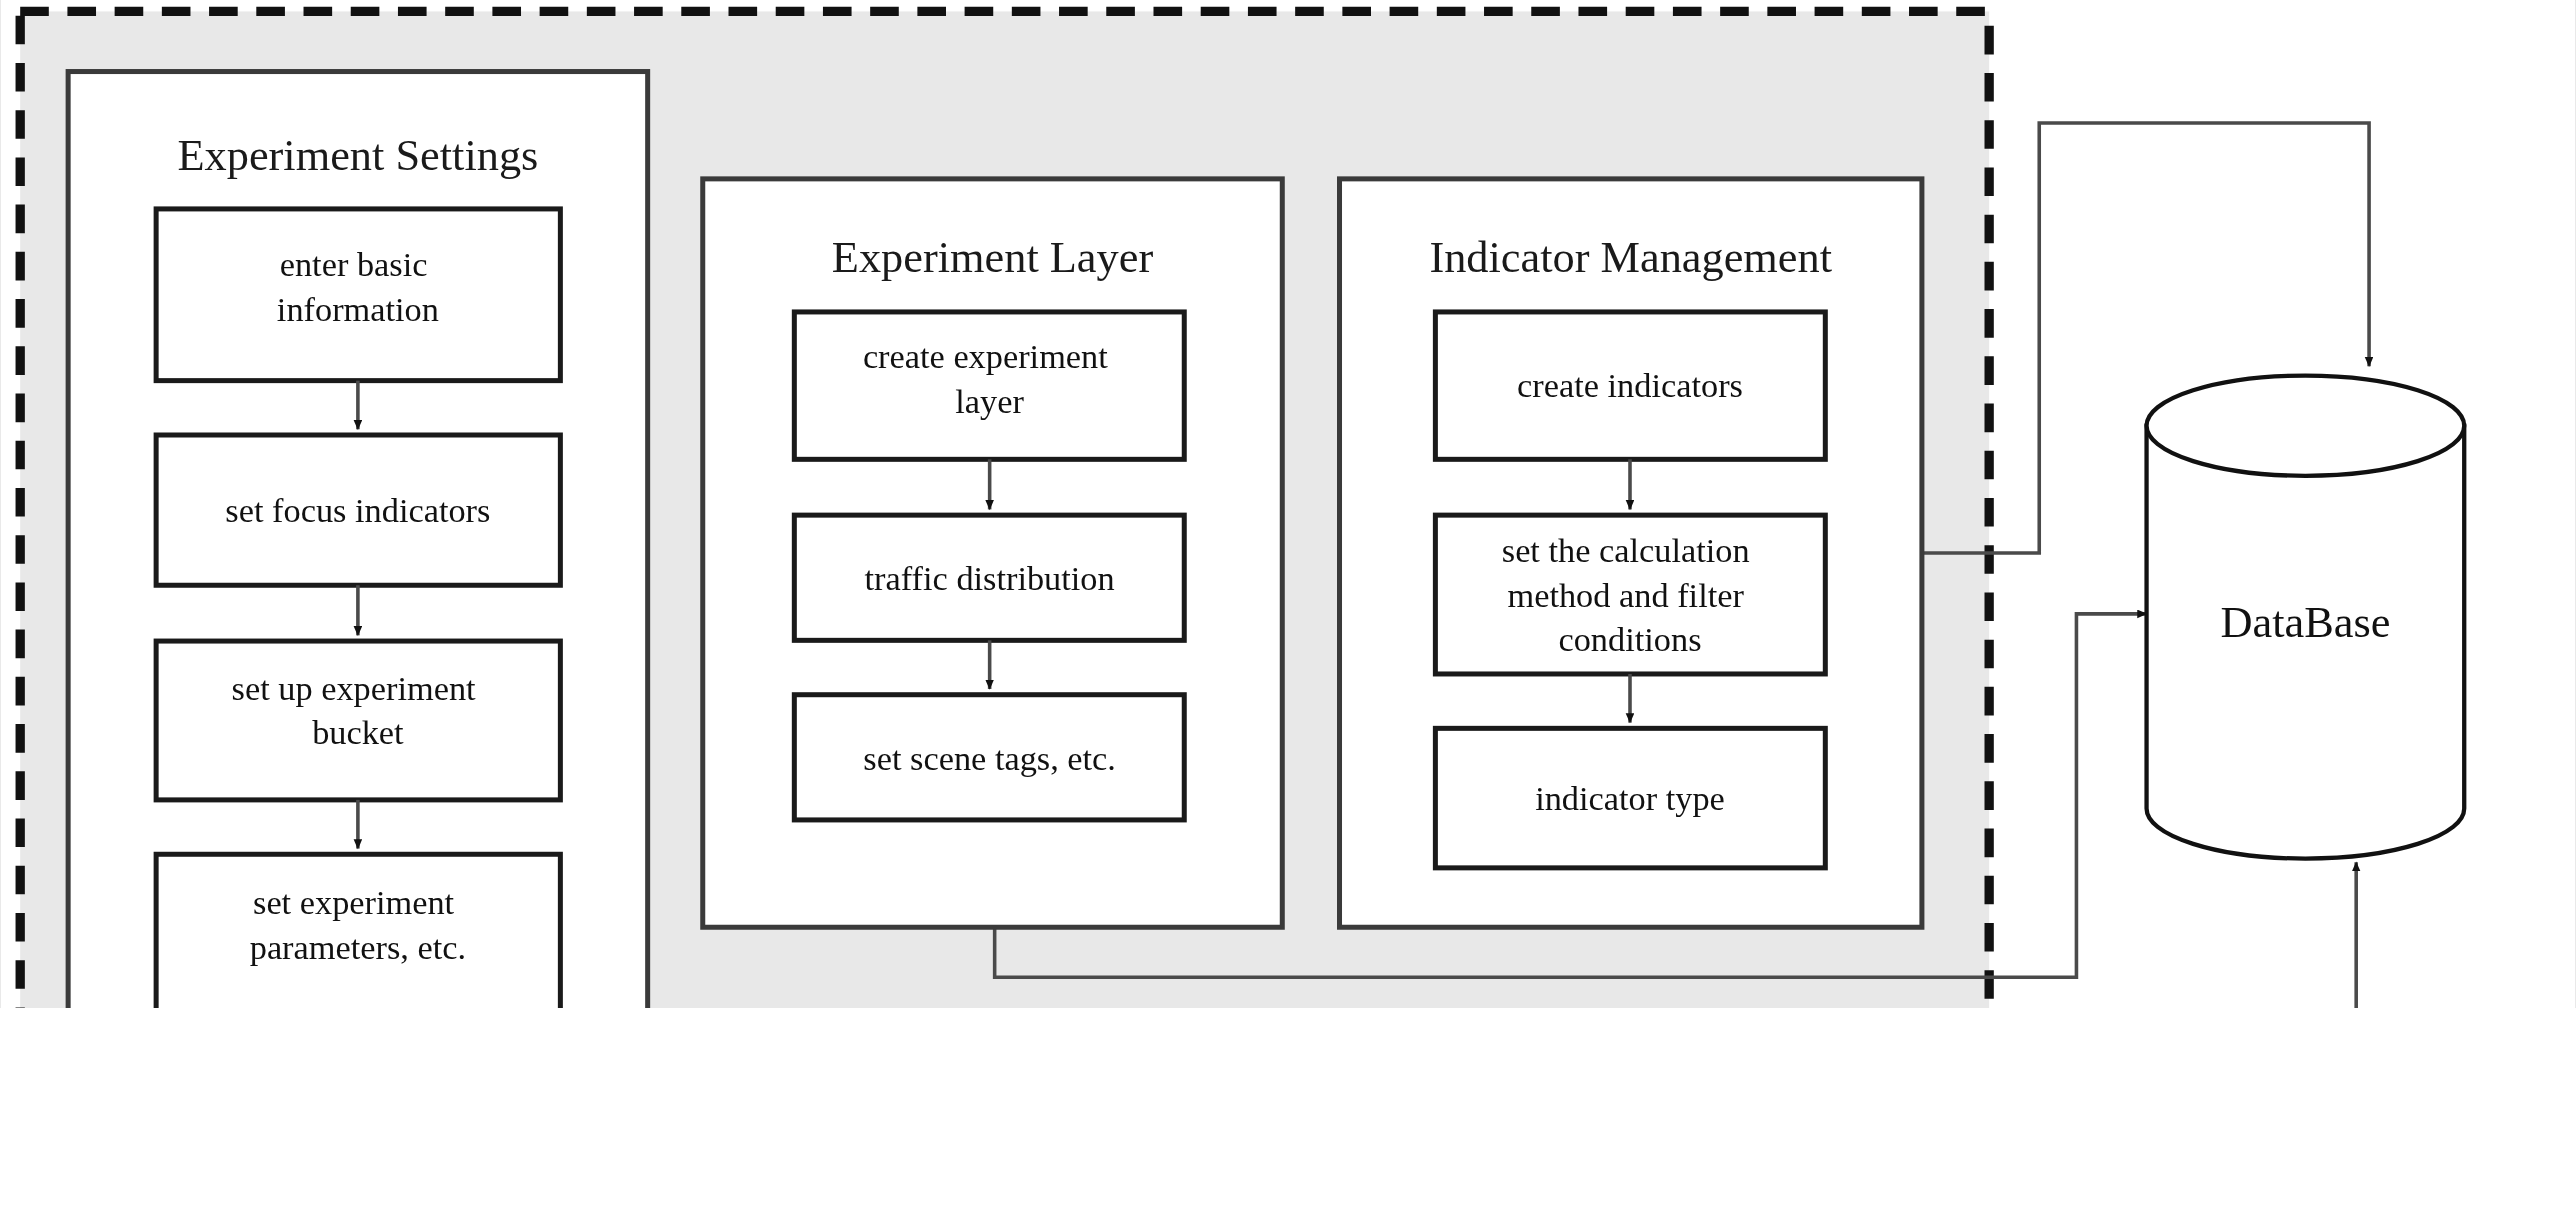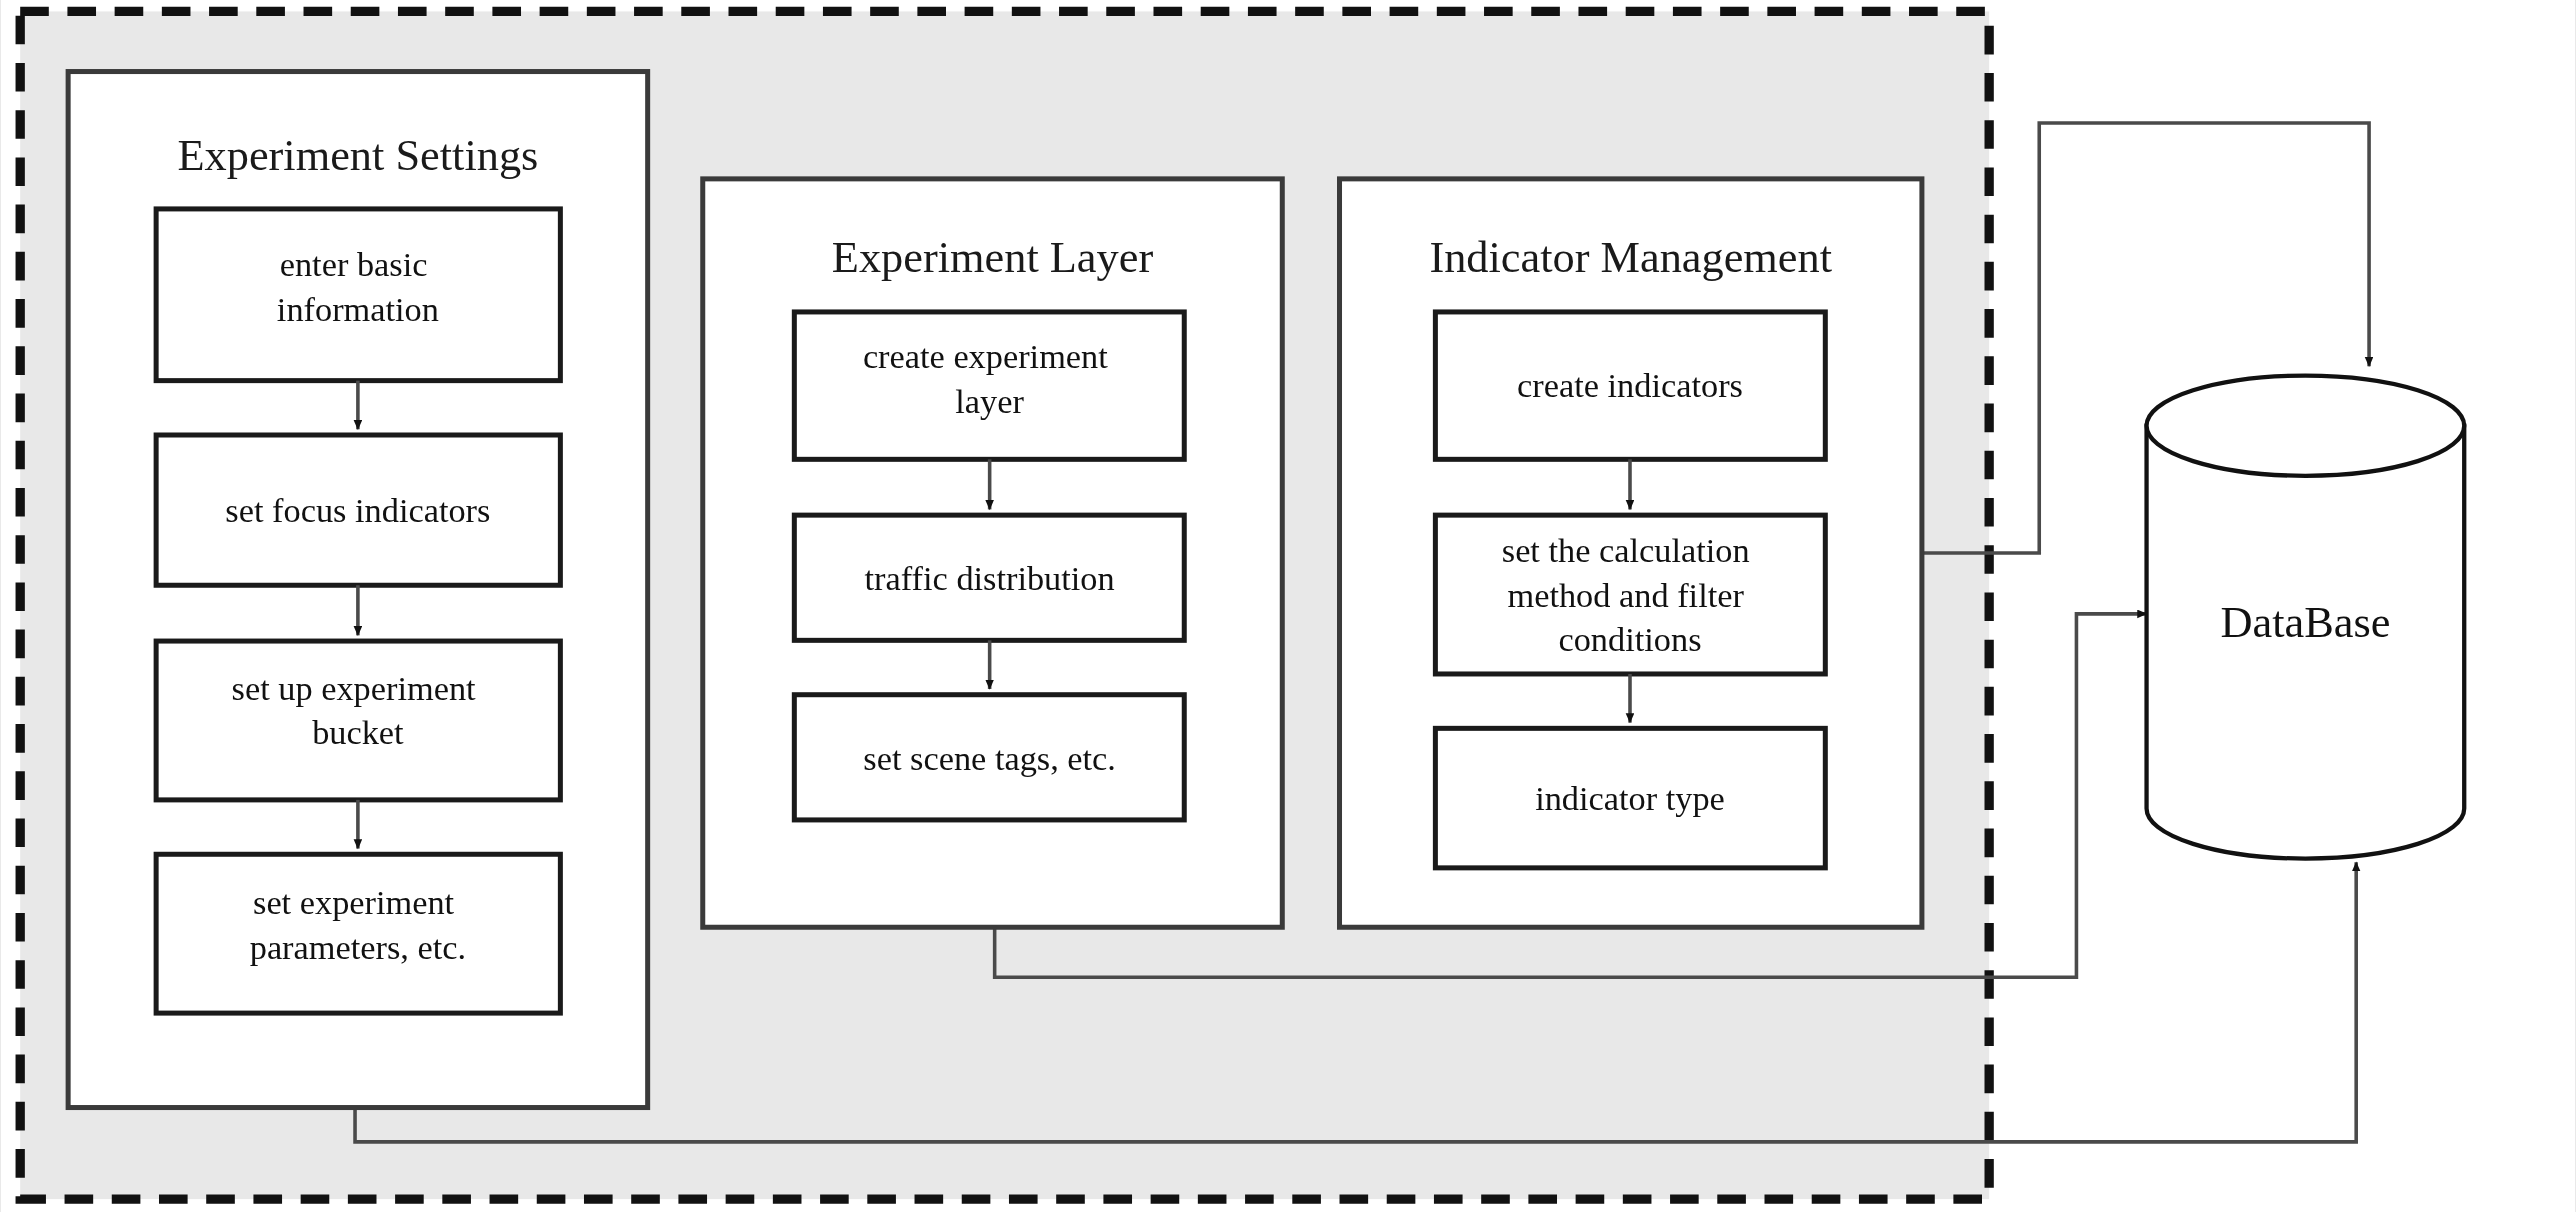--- a/index.html
+++ b/index.html
@@ -1,17 +1,17 @@
 <!DOCTYPE html>
 <html style="font-size:11.4px"><head>
 <meta charset="utf-8">
 <style>
   html,body{margin:0;padding:0;background:#ffffff;}
   body{font-family:"Liberation Serif", serif;}
-  #stage{position:relative;width:2576px;height:1212px;background:#737373;overflow:hidden;}
+  #stage{position:relative;width:2576px;height:1008px;background:#737373;overflow:hidden;}
   svg{display:block;width:2576px;height:1212px;}
   .grp-title{font-family:"Liberation Serif", serif;font-size:62px;fill:#1a1a1a;}
   .node-txt{font-family:"Liberation Serif", serif;font-size:48px;fill:#111111;}
   .db-txt{font-family:"Liberation Serif", serif;font-size:62px;fill:#111111;}
 </style>
 </head>
 <body>
 
 <div id="stage">
 <svg viewBox="0 0 3600 1694" xmlns="http://www.w3.org/2000/svg">

